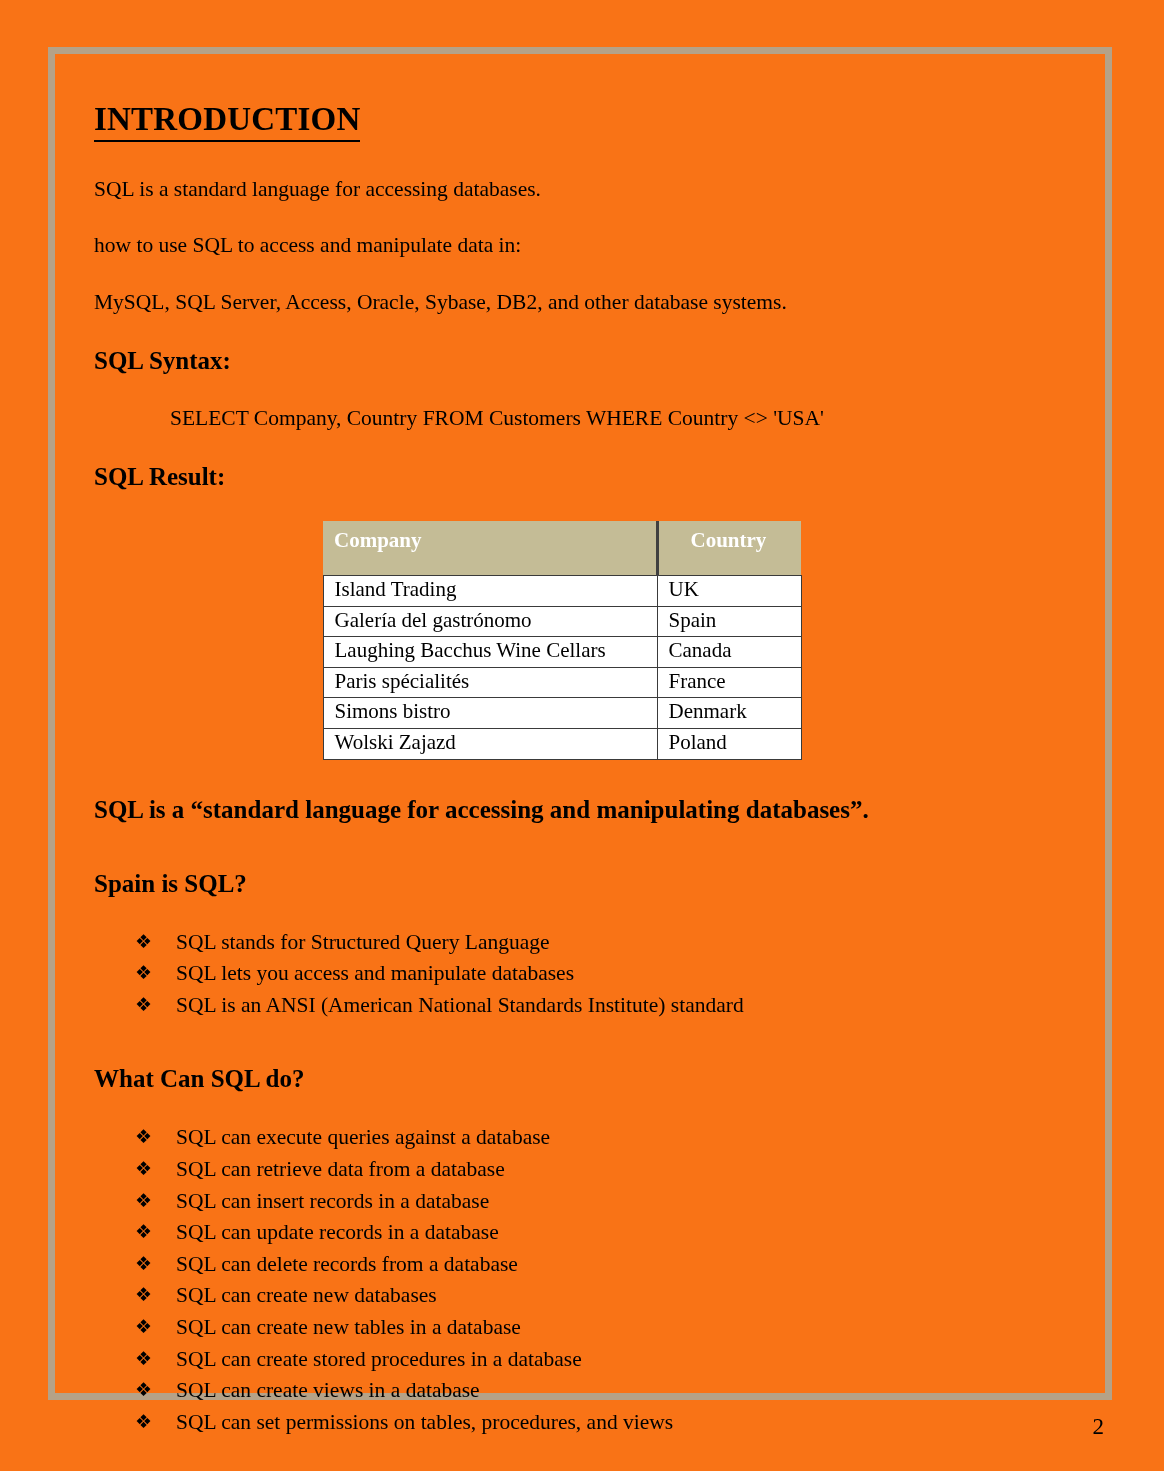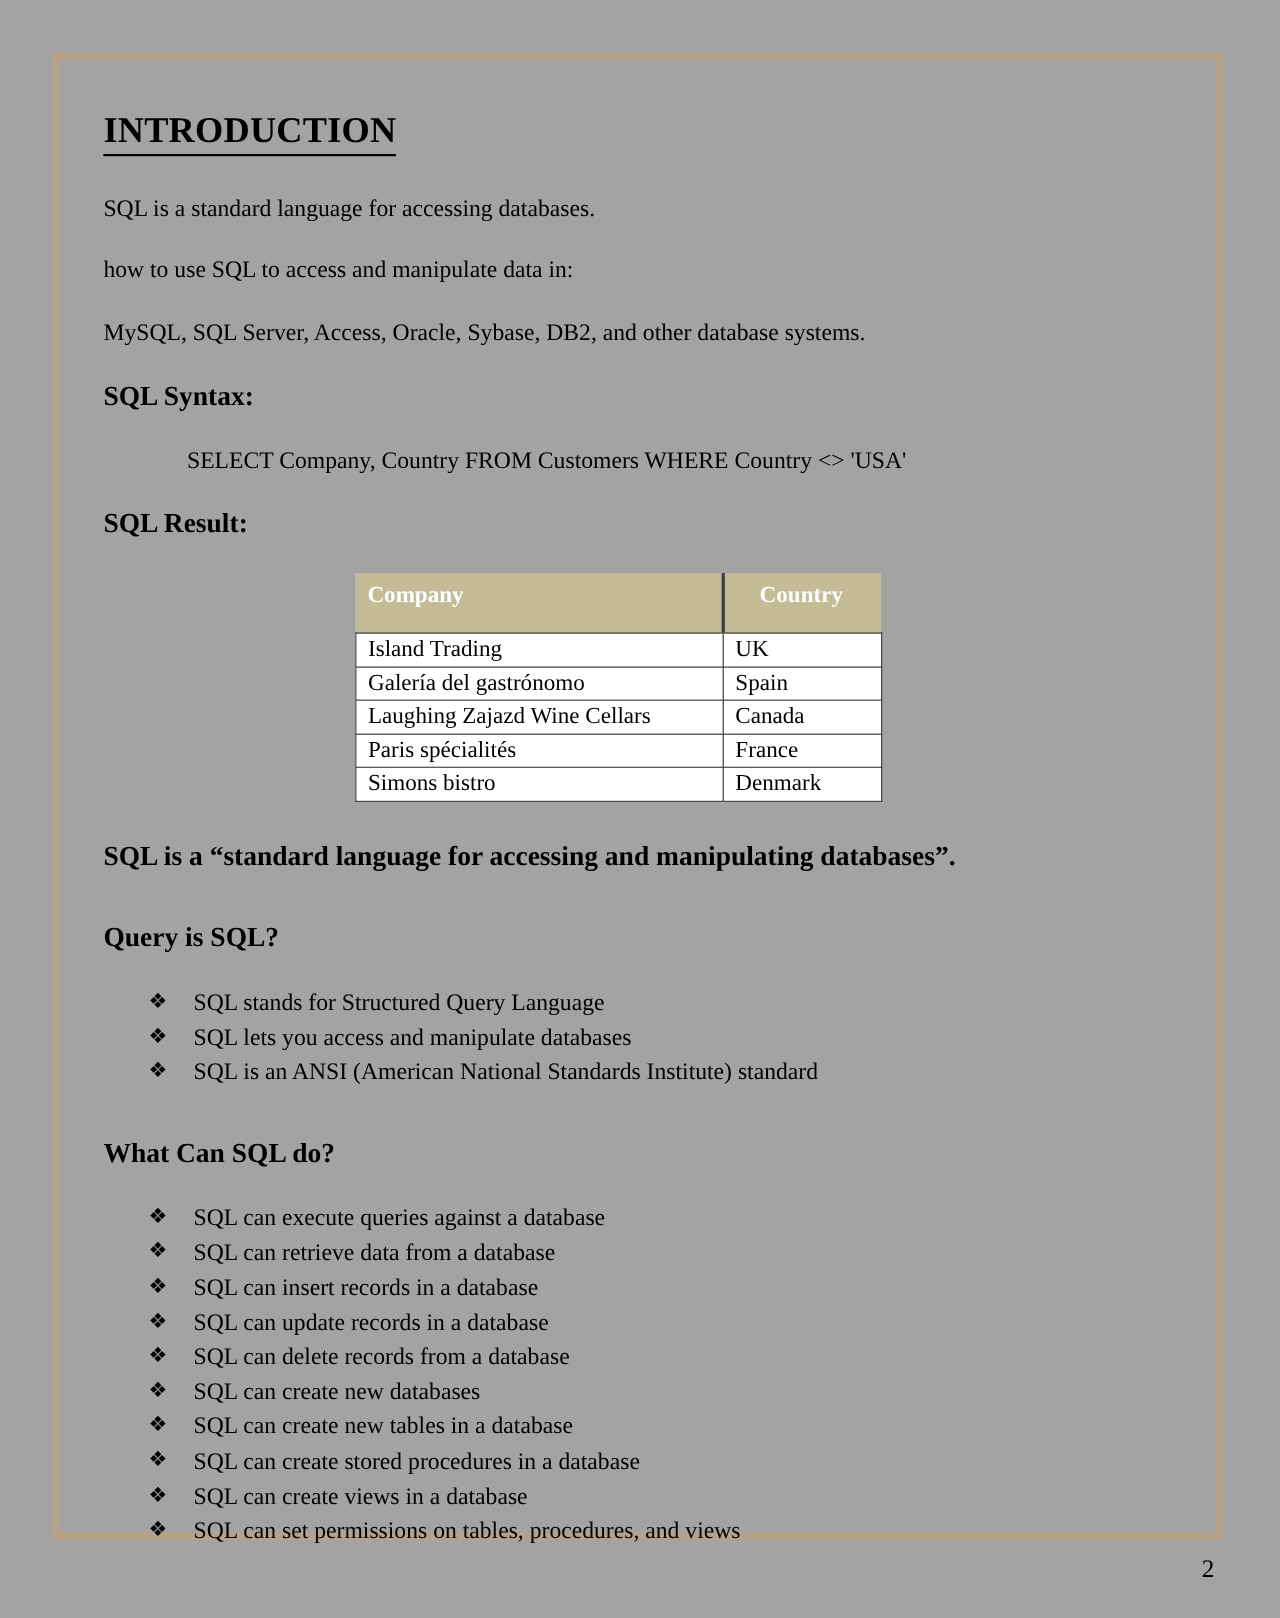--- a/index.html
+++ b/index.html
@@ -10,21 +10,21 @@
   }
   body {
     font-family: "Liberation Serif", "DejaVu Serif", serif;
     color: #000000;
   }
 
   .page {
     position: relative;
     width: 1164px;
     height: 1471px;
-    background: #a3a3a3;
+    background: #f97316;
     overflow: hidden;
     box-sizing: border-box;
   }
 
   
   .page-frame {
     position: absolute;
     left: 48px;
     top: 47px;
     width: 1064px;
@@ -181,42 +181,46 @@
         <tbody>
           <tr>
             <td>Island Trading</td>
             <td>UK</td>
           </tr>
           <tr>
             <td>Galería del gastrónomo</td>
             <td>Spain</td>
           </tr>
           <tr>
-            <td>Laughing Zajazd Wine Cellars</td>
+            <td>Laughing Bacchus Wine Cellars</td>
             <td>Canada</td>
           </tr>
           <tr>
             <td>Paris spécialités</td>
             <td>France</td>
           </tr>
           <tr>
             <td>Simons bistro</td>
             <td>Denmark</td>
+          </tr>
+          <tr>
+            <td>Wolski Zajazd</td>
+            <td>Poland</td>
           </tr>
         </tbody>
       </table>
     </div>
 
     <div class="spacer-md"></div>
 
     <p class="bold-head">SQL is a “standard language for accessing and manipulating databases”.</p>
 
     <div class="spacer-sm"></div>
 
-    <p class="bold-head">Query is SQL?</p>
+    <p class="bold-head">Spain is SQL?</p>
 
     <ul class="diamond-list">
       <li>
         <span class="bullet-glyph">❖</span>
         <span>SQL stands for Structured Query Language</span>
       </li>
       <li>
         <span class="bullet-glyph">❖</span>
         <span>SQL lets you access and manipulate databases</span>
       </li>

